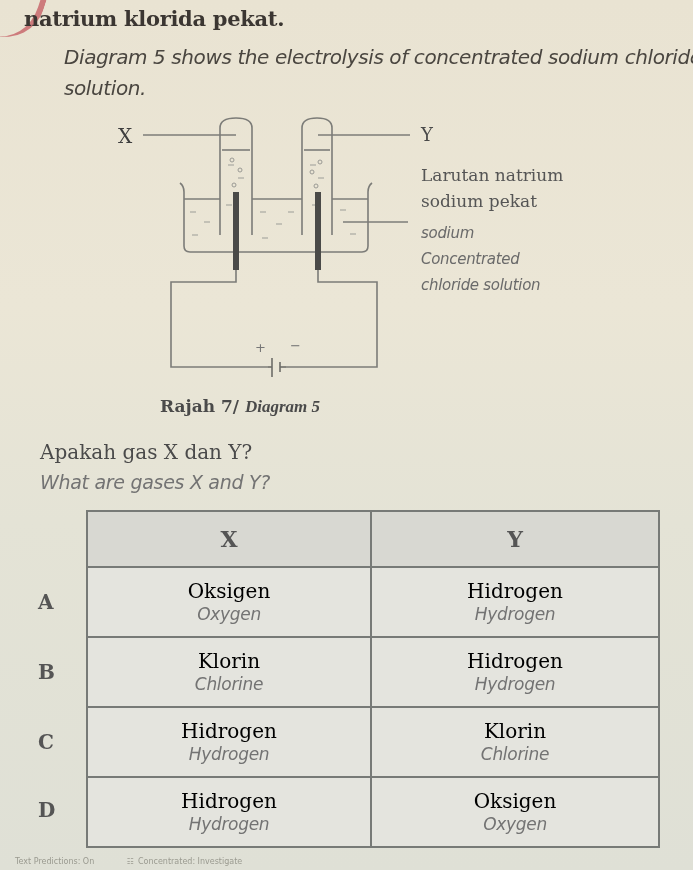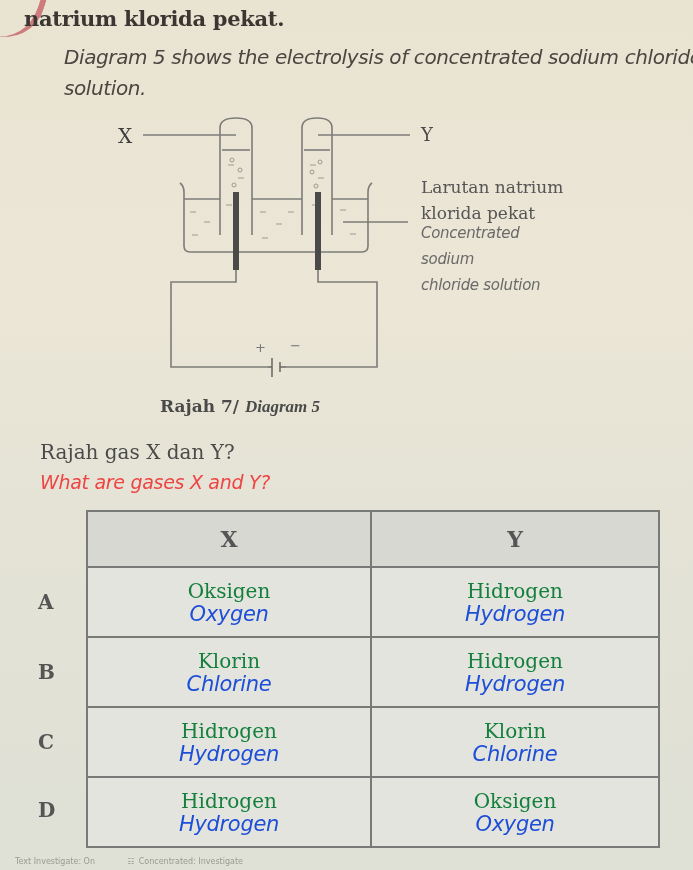--- a/index.html
+++ b/index.html
@@ -31,59 +31,59 @@
     .diag-label-x {
       position: absolute; left: 118px; top: 124px;
       font-family: "DejaVu Serif", serif; font-size: 20px; color: #3e3e3e;
     }
     .diag-label-y {
       position: absolute; left: 421px; top: 124px;
       font-family: "DejaVu Serif", serif; font-size: 18px; color: #4a4a4a;
     }
     .sol-ms {
       position: absolute; left: 421px; top: 162px;
-      font-family: "DejaVu Serif", serif; font-size: 17px; line-height: 26px; color: #555; margin-top: 12px;
+      font-family: "DejaVu Serif", serif; font-size: 17px; line-height: 26px; color: #555;
     }
     .sol-en {
       position: absolute; left: 421px; top: 220px;
       font-family: "DejaVu Sans", sans-serif; font-style: italic; font-size: 15px; line-height: 26px; color: #6a6a6a;
       letter-spacing: -0.3px;
     }
     .caption {
       position: absolute; left: 160px; top: 396px;
       font-family: "DejaVu Serif", serif; font-weight: bold; font-size: 17px; color: #4a4a4a;
     }
     .caption i { font-family: Liberation Serif, serif; font-style: italic; }
     .q-ms {
       position: absolute; left: 40px; top: 440px;
       font-family: "DejaVu Serif", serif; font-size: 20px; color: #4a4a4a;
     }
     .q-en {
       position: absolute; left: 40px; top: 471px;
-      font-family: "DejaVu Sans", sans-serif; font-style: italic; font-size: 19px; color: #ef4444;
+      font-family: "DejaVu Sans", sans-serif; font-style: italic; font-size: 19px; color: #737373;
       letter-spacing: -0.3px;
     }
     .opt-letter {
       position: absolute; left: 38px; width: 30px;
       font-family: "DejaVu Serif", serif; font-weight: bold; font-size: 20px; color: #555;
     }
     table.answers {
       position: absolute; left: 86px; top: 510px; width: 574px;
       border-collapse: collapse;
       font-family: "DejaVu Serif", serif;
     }
     table.answers th, table.answers td {
       border: 2px solid #777a77; text-align: center; padding: 0;
     }
     table.answers th {
       height: 54px; background: #d8d8d2; font-size: 22px; color: #555; font-weight: bold;
     }
     table.answers td { height: 68px; background: #e4e4de; }
-    .cell-ms { display: block; font-size: 20px; color: #15803d; line-height: 24px; }
-    .cell-en { display: block; font-family: "DejaVu Sans", sans-serif; font-style: italic; font-size: 21px; color: #1d4ed8; line-height: 22px; letter-spacing: -0.3px; }
+    .cell-ms { display: block; font-size: 20px; color: #000000; line-height: 24px; }
+    .cell-en { display: block; font-family: "DejaVu Sans", sans-serif; font-style: italic; font-size: 17px; color: #737373; line-height: 22px; letter-spacing: -0.3px; }
     .col-x { width: 282px; }
     .footer {
       position: absolute; left: 15px; top: 857px;
       font-family: "DejaVu Sans", sans-serif; font-size: 8px; color: #9a9a90;
       white-space: nowrap;
     }
     .footer span { margin-right: 30px; }
   </style>
 </head>
 <body>
@@ -153,34 +153,34 @@
     <line x1="280" y1="367" x2="286" y2="367"></line>
   </g>
 </svg>
 <div class="diag-label-x">X</div>
 <div class="diag-label-y">Y</div>
 <div style="position:absolute;left:255px;top:340px;font-family:'DejaVu Sans',sans-serif;font-size:13px;color:#777;">+</div>
 <div style="position:absolute;left:290px;top:338px;font-family:'DejaVu Sans',sans-serif;font-size:13px;color:#777;">−</div>
 
 <div class="sol-ms">
   <div>Larutan natrium</div>
-  <div>klorida pekat</div>
+  <div>sodium pekat</div>
 </div>
 <div class="sol-en">
+  <div>sodium</div>
   <div>Concentrated</div>
-  <div>sodium</div>
   <div>chloride solution</div>
 </div>
 
 <div class="caption">
   <span>Rajah 7/</span>
   <i>Diagram 5</i>
 </div>
 
-<div class="q-ms">Rajah gas X dan Y?</div>
+<div class="q-ms">Apakah gas X dan Y?</div>
 <div class="q-en">What are gases X and Y?</div>
 
 <div class="opt-letter" style="top:590px;">A</div>
 <div class="opt-letter" style="top:660px;">B</div>
 <div class="opt-letter" style="top:730px;">C</div>
 <div class="opt-letter" style="top:798px;">D</div>
 
 <table class="answers">
   <thead>
     <tr>
@@ -226,17 +226,17 @@
       </td>
       <td>
         <span class="cell-ms">Oksigen</span>
         <span class="cell-en">Oxygen</span>
       </td>
     </tr>
   </tbody>
 </table>
 
 <div class="footer">
-  <span>Text Investigate: On</span>
+  <span>Text Predictions: On</span>
   <span>
     <span style="margin-right:4px;">☷</span><span>Concentrated: Investigate</span>
   </span>
 </div>
 
 </body></html>

